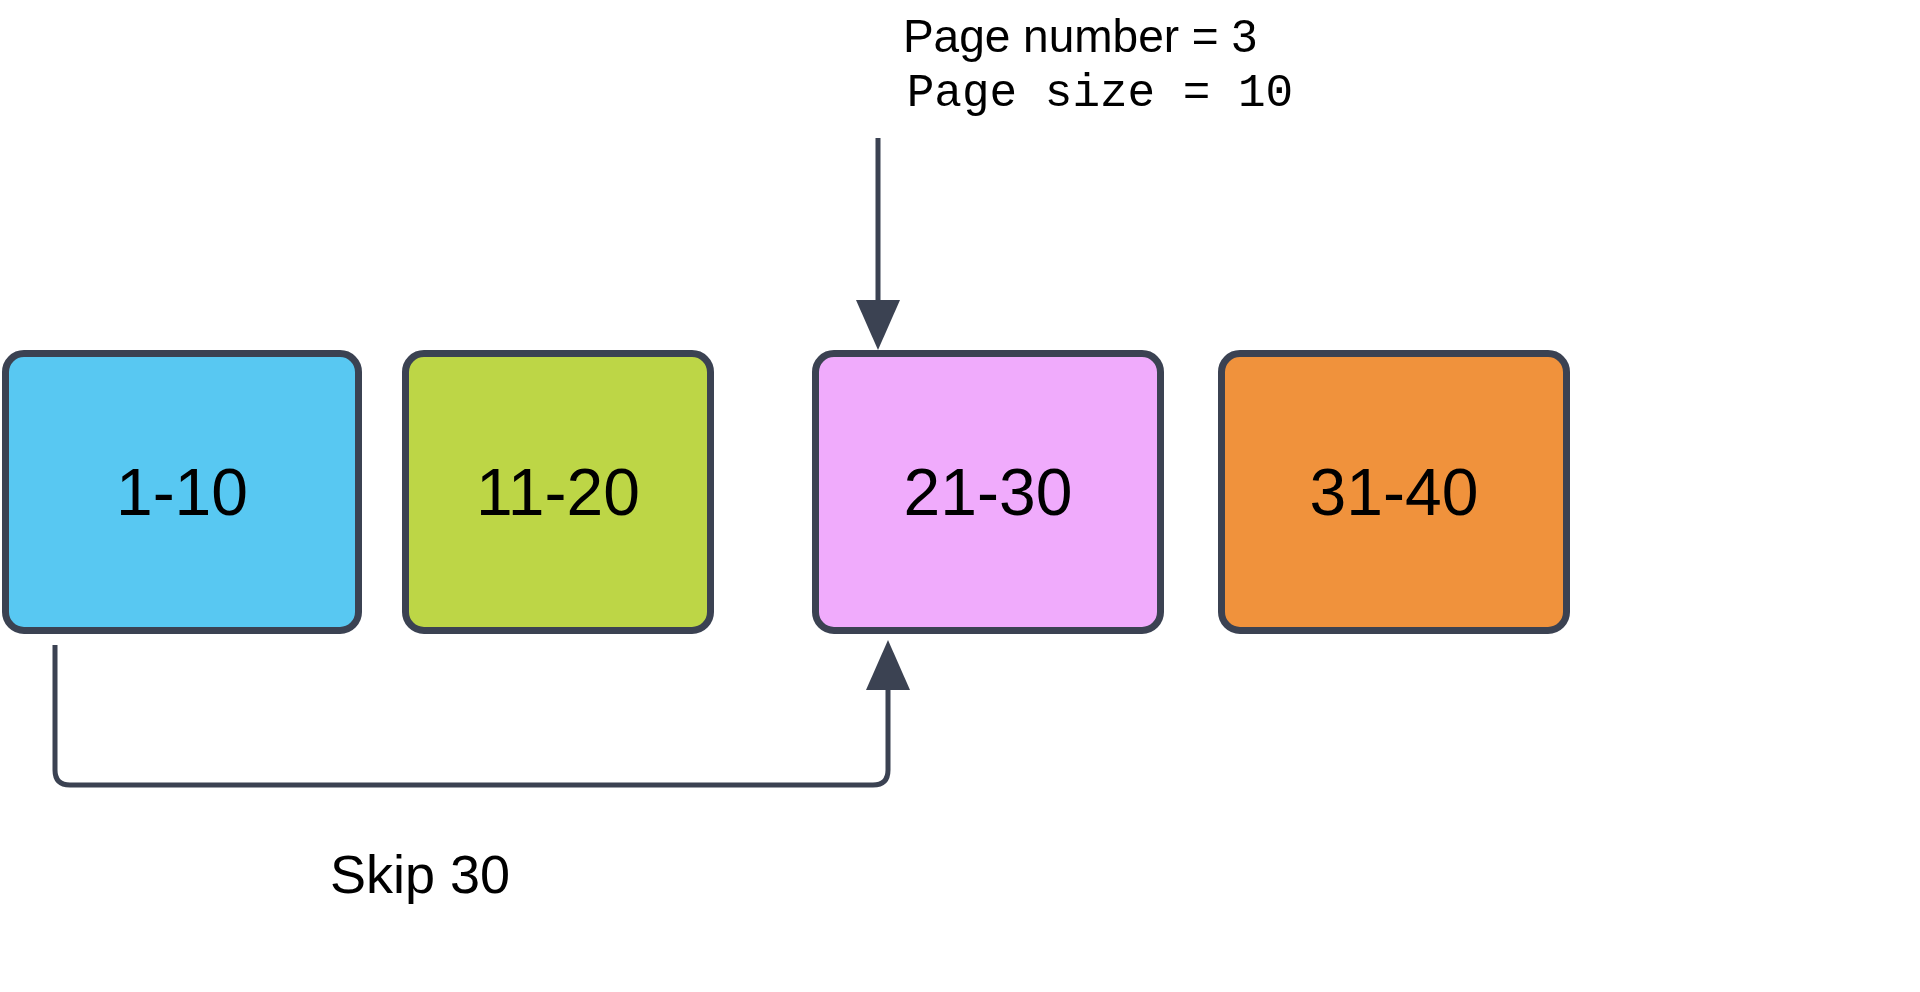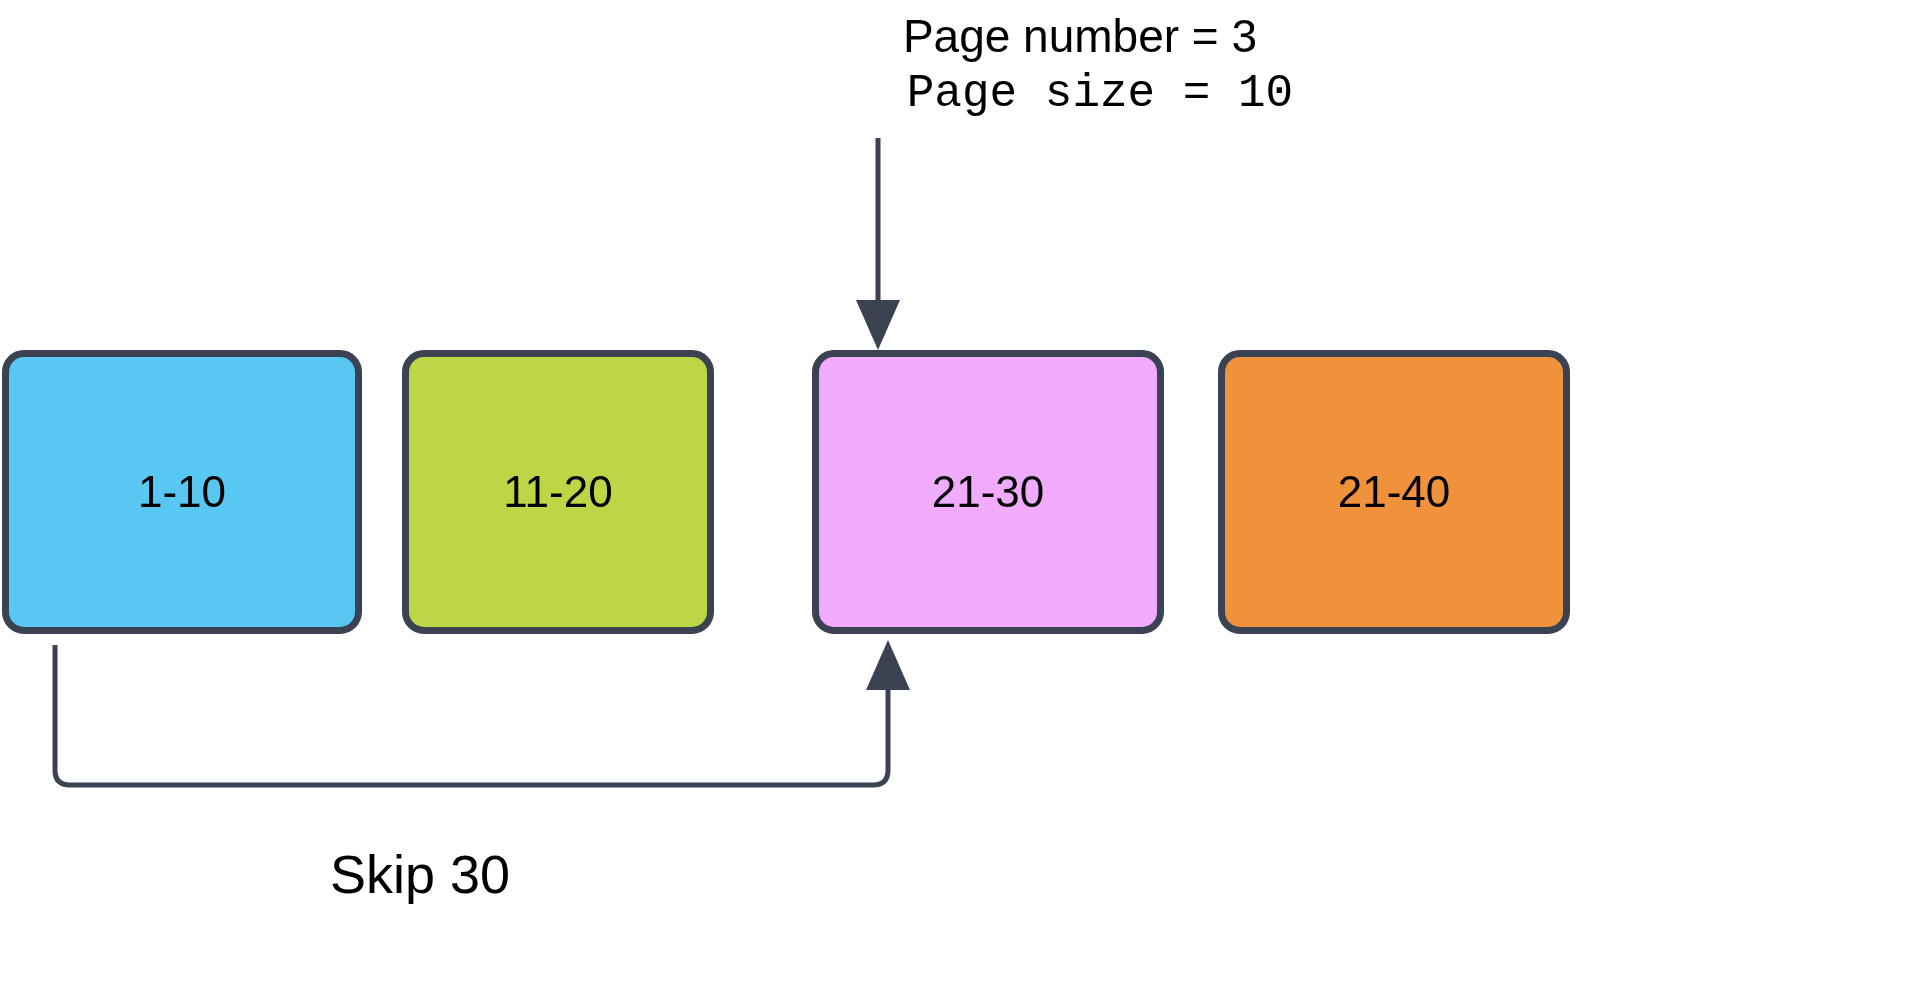--- a/index.html
+++ b/index.html
@@ -47,21 +47,21 @@
     width: 352px;
     height: 284px;
     box-sizing: border-box;
     border: 7px solid #3b4252;
     border-radius: 22px;
     display: flex;
     align-items: center;
     justify-content: center;
   }
   .box .box-label {
-    font-size: 44px;
+    font-size: 66px;
     color: #000000;
     font-family: "Liberation Sans", sans-serif;
     pointer-events: none;
   }
   #box-0 { left: 2px;    width: 360px; background: #58c8f2; }
   #box-1 { left: 402px;  width: 312px; background: #bdd646; }
   #box-2 { left: 812px;  width: 352px; background: #fbe13c; }
   #box-3 { left: 1218px; width: 352px; background: #f0923c; }
 
   
@@ -100,18 +100,18 @@
   <div class="box" id="box-0" style="background: rgb(88, 200, 242);">
     <span class="box-label">1-10</span>
   </div>
   <div class="box" id="box-1" style="background: rgb(189, 214, 70);">
     <span class="box-label">11-20</span>
   </div>
   <div class="box" id="box-2" style="background: #f0abfc;">
     <span class="box-label">21-30</span>
   </div>
   <div class="box" id="box-3" style="background: rgb(240, 146, 60);">
-    <span class="box-label">21-40</span>
+    <span class="box-label">31-40</span>
   </div>
 
   <div class="annot" id="skip-label">Skip 30</div>
 
 </div>
 
 </body></html>

